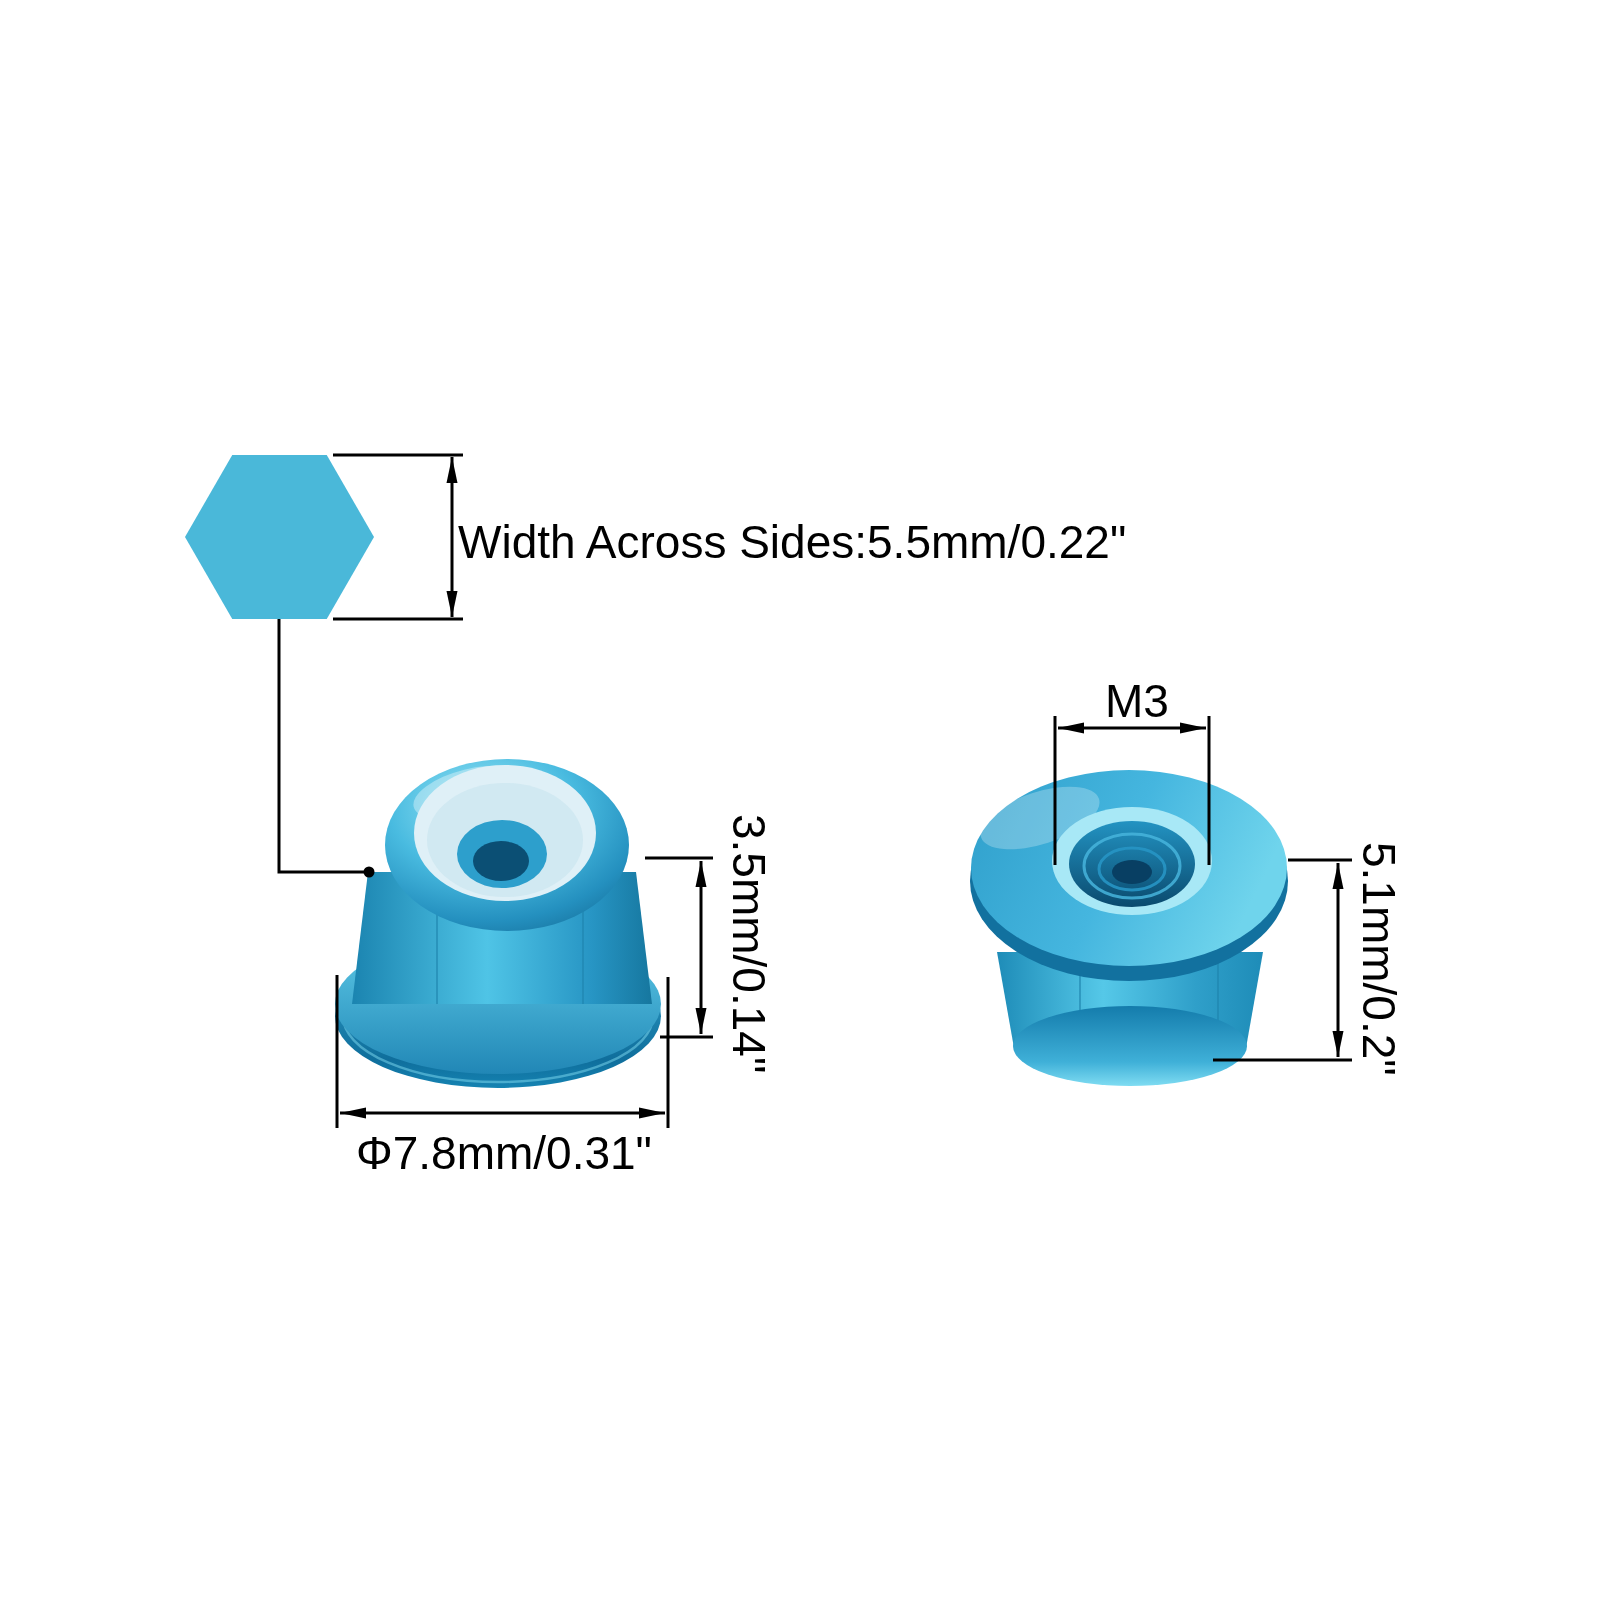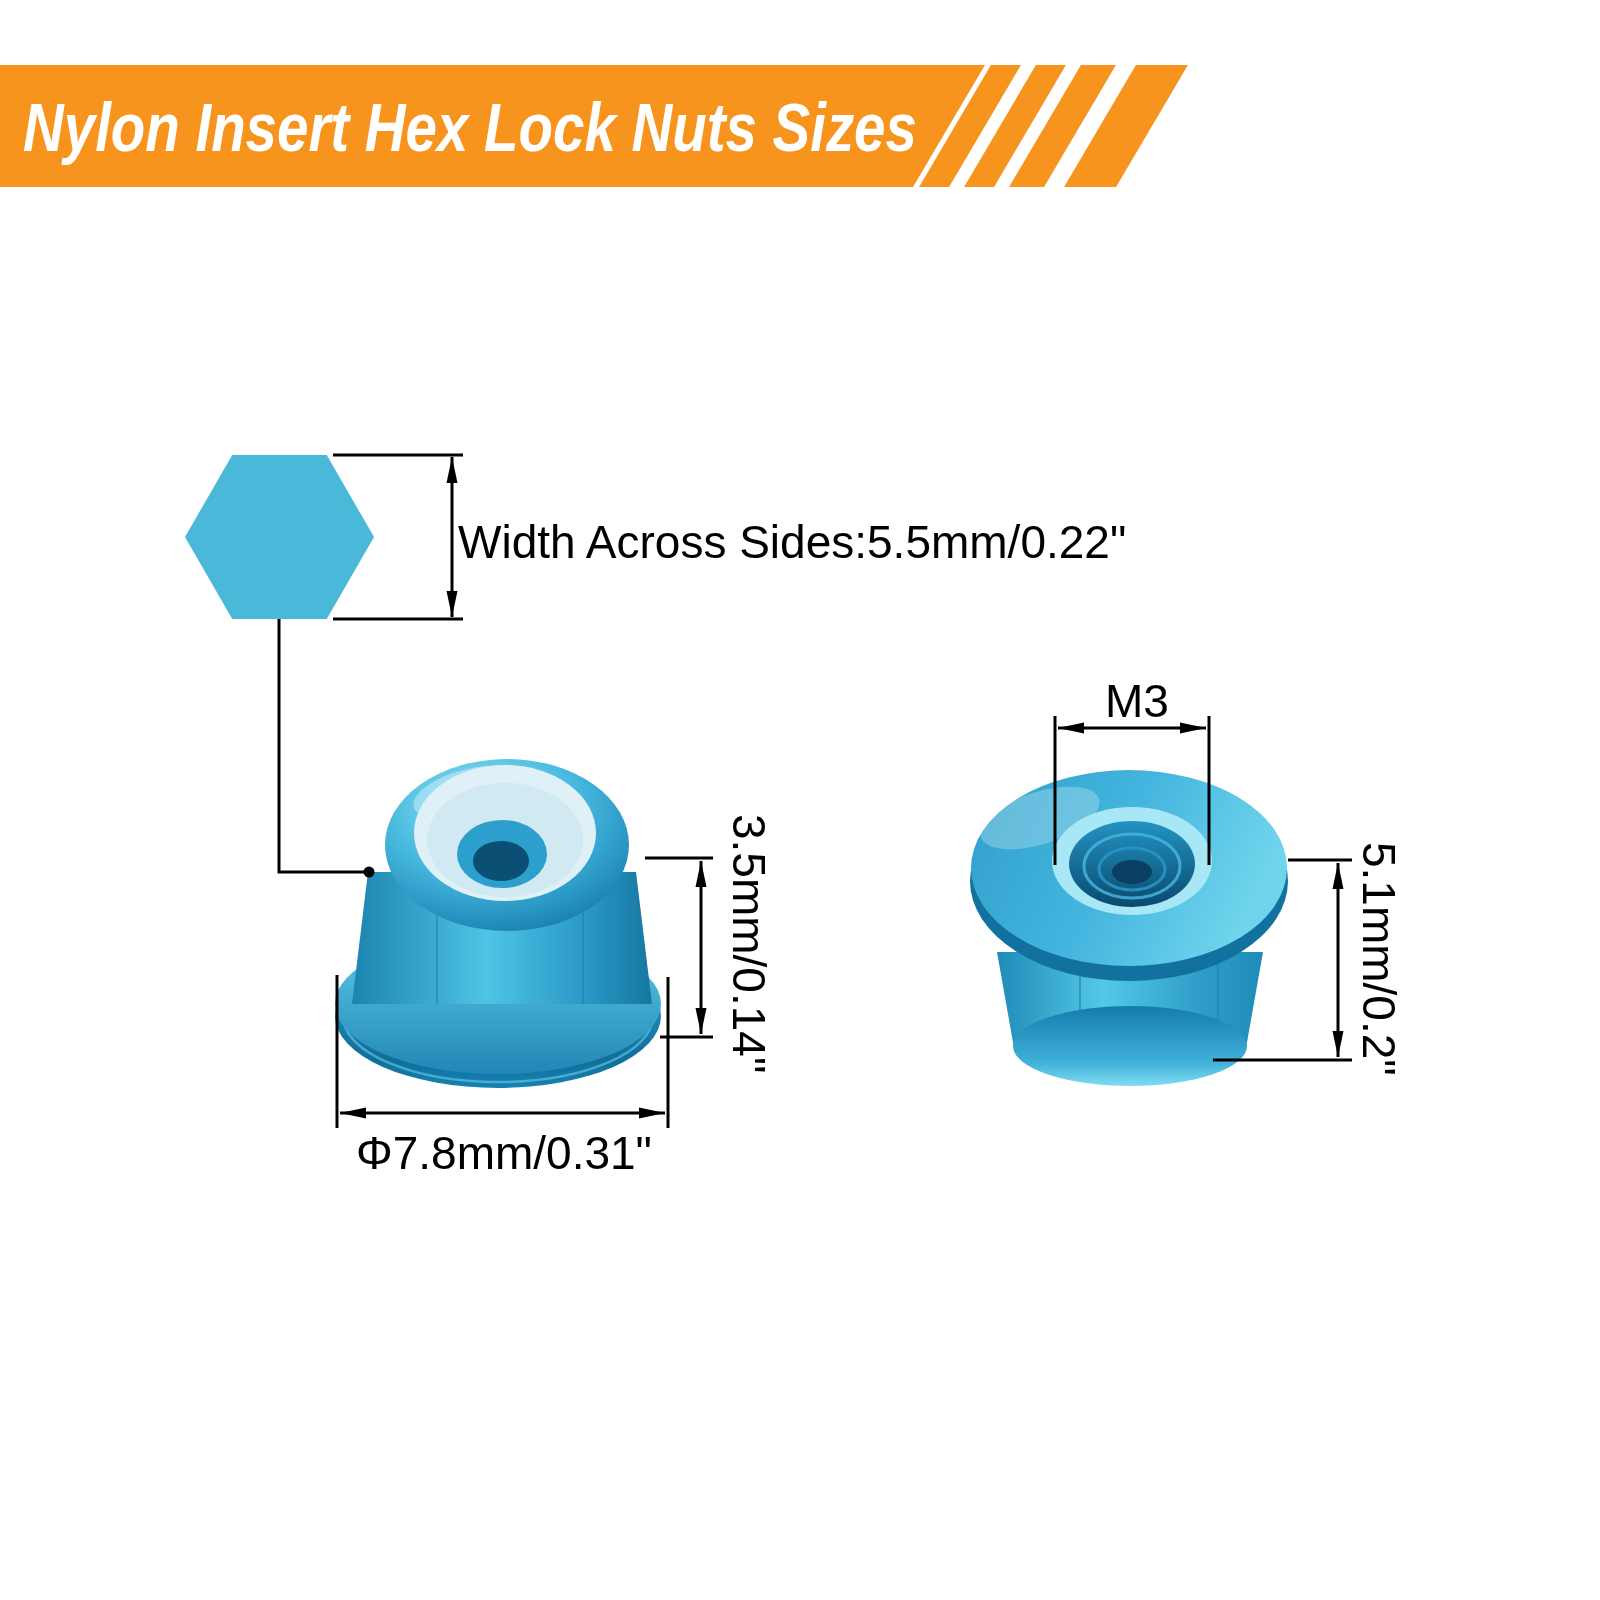--- a/index.html
+++ b/index.html
@@ -45,28 +45,20 @@
   .lbl-lh{left:722px;top:814px;}
   .lbl-rh{left:1352px;top:842px;}
   
   .overlay{position:absolute;left:0;top:0;}
 </style>
 </head>
 <body>
 
 <div id="canvas">
 
-  <div class="banner">
-    <div class="banner-main"></div>
-    <div class="banner-stripe stripe-1"></div>
-    <div class="banner-stripe stripe-2"></div>
-    <div class="banner-stripe stripe-3"></div>
-    <div class="banner-stripe stripe-4"></div>
-    <div class="banner-title">Nylon Insert Hex Lock Nuts Sizes</div>
-  </div>
 
   <div class="hexagon"></div>
 
   <svg class="overlay" width="1600" height="1600" viewBox="0 0 1600 1600">
     <defs>
       <marker id="arr" orient="auto-start-reverse" markerUnits="userSpaceOnUse" markerWidth="30" markerHeight="16" refX="27" refY="8">
         <path d="M27 8 L1 2.5 L1 13.5 Z" fill="#000"></path>
       </marker>
       <linearGradient id="gFlSideL" x1="0" y1="0" x2="0" y2="1">
         <stop offset="0" stop-color="#36A6CF"></stop>

